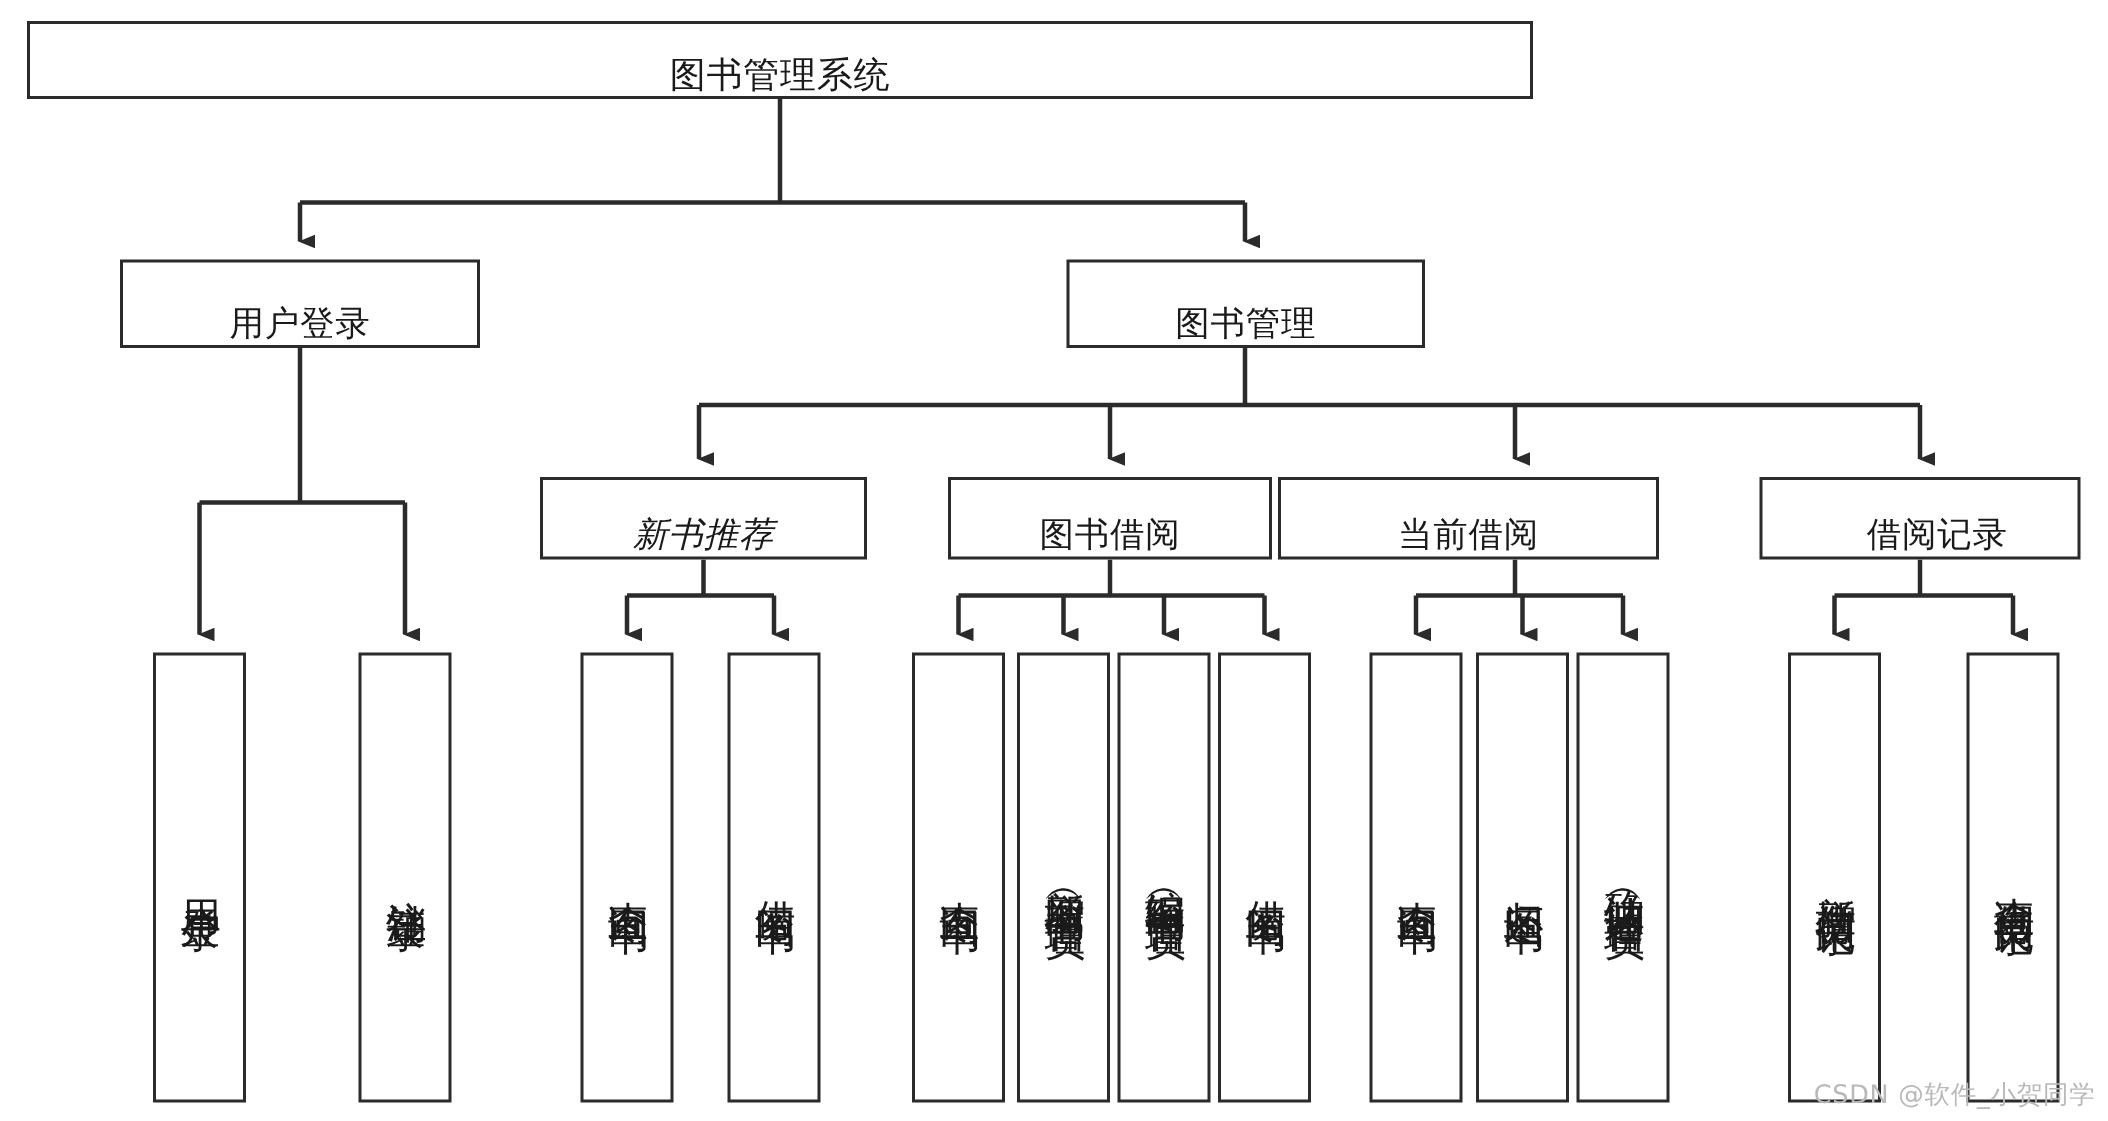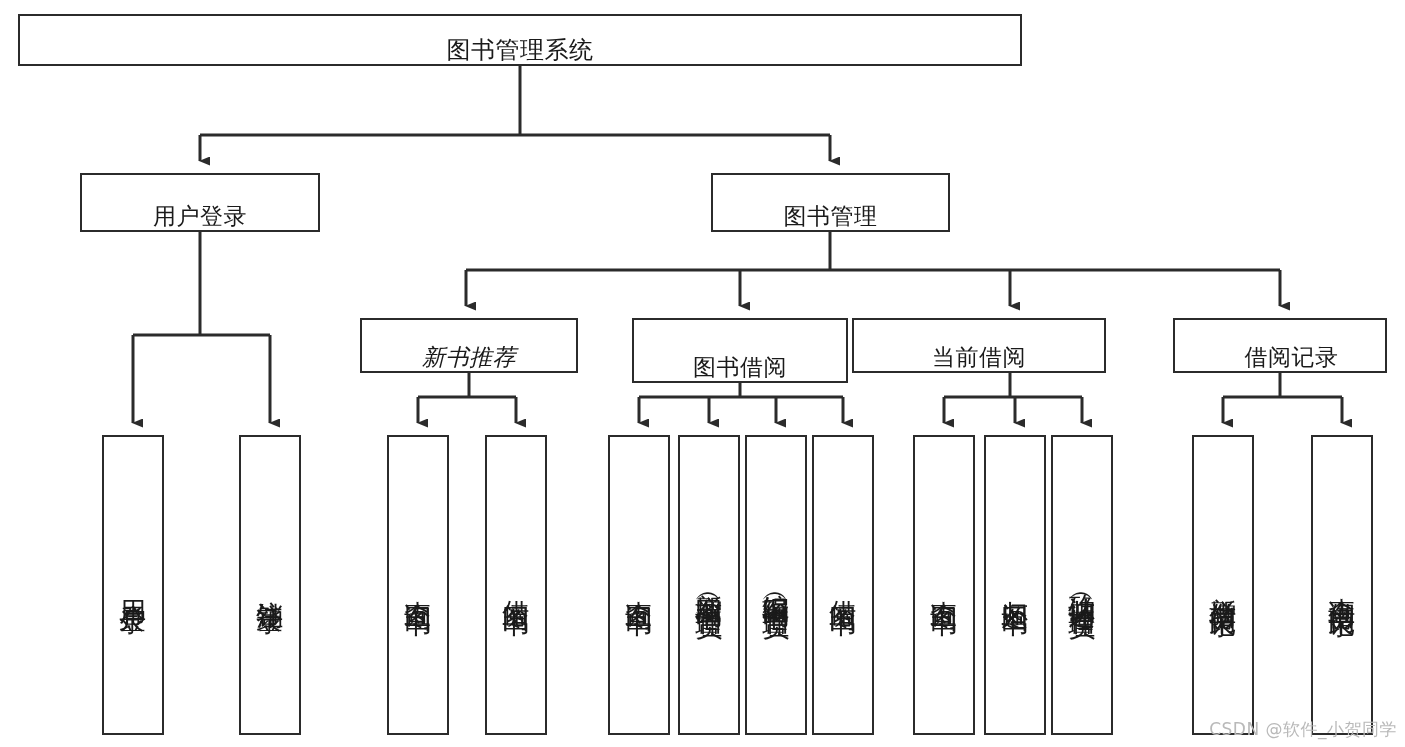--- a/index.html
+++ b/index.html
@@ -150,21 +150,21 @@
   <div class="node horiz" style="left:80px; top:173px; width:240px; height:59px;">
     <span class="node-label">用户登录</span>
   </div>
   <div class="node horiz" style="left:711px; top:173px; width:239px; height:59px;">
     <span class="node-label">图书管理</span>
   </div>
 
   <div class="node horiz" style="left:360px; top:318px; width:218px; height:55px;font-style:italic;">
     <span class="node-label">新书推荐</span>
   </div>
-  <div class="node horiz" style="left:632px; top:318px; width:216px; height:65px;">
+  <div class="node horiz" style="left:632px; top:318px; width:216px; height:55px;">
     <span class="node-label">图书借阅</span>
   </div>
   <div class="node horiz" style="left:852px; top:318px; width:254px; height:55px;">
     <span class="node-label">当前借阅</span>
   </div>
   <div class="node horiz" style="left:1173px; top:318px; width:214px; height:55px;padding-left:23px;">
     <span class="node-label">借阅记录</span>
   </div>
 
   <div class="node vert" style="left:102px; top:435px; width:62px; height:300px;">

